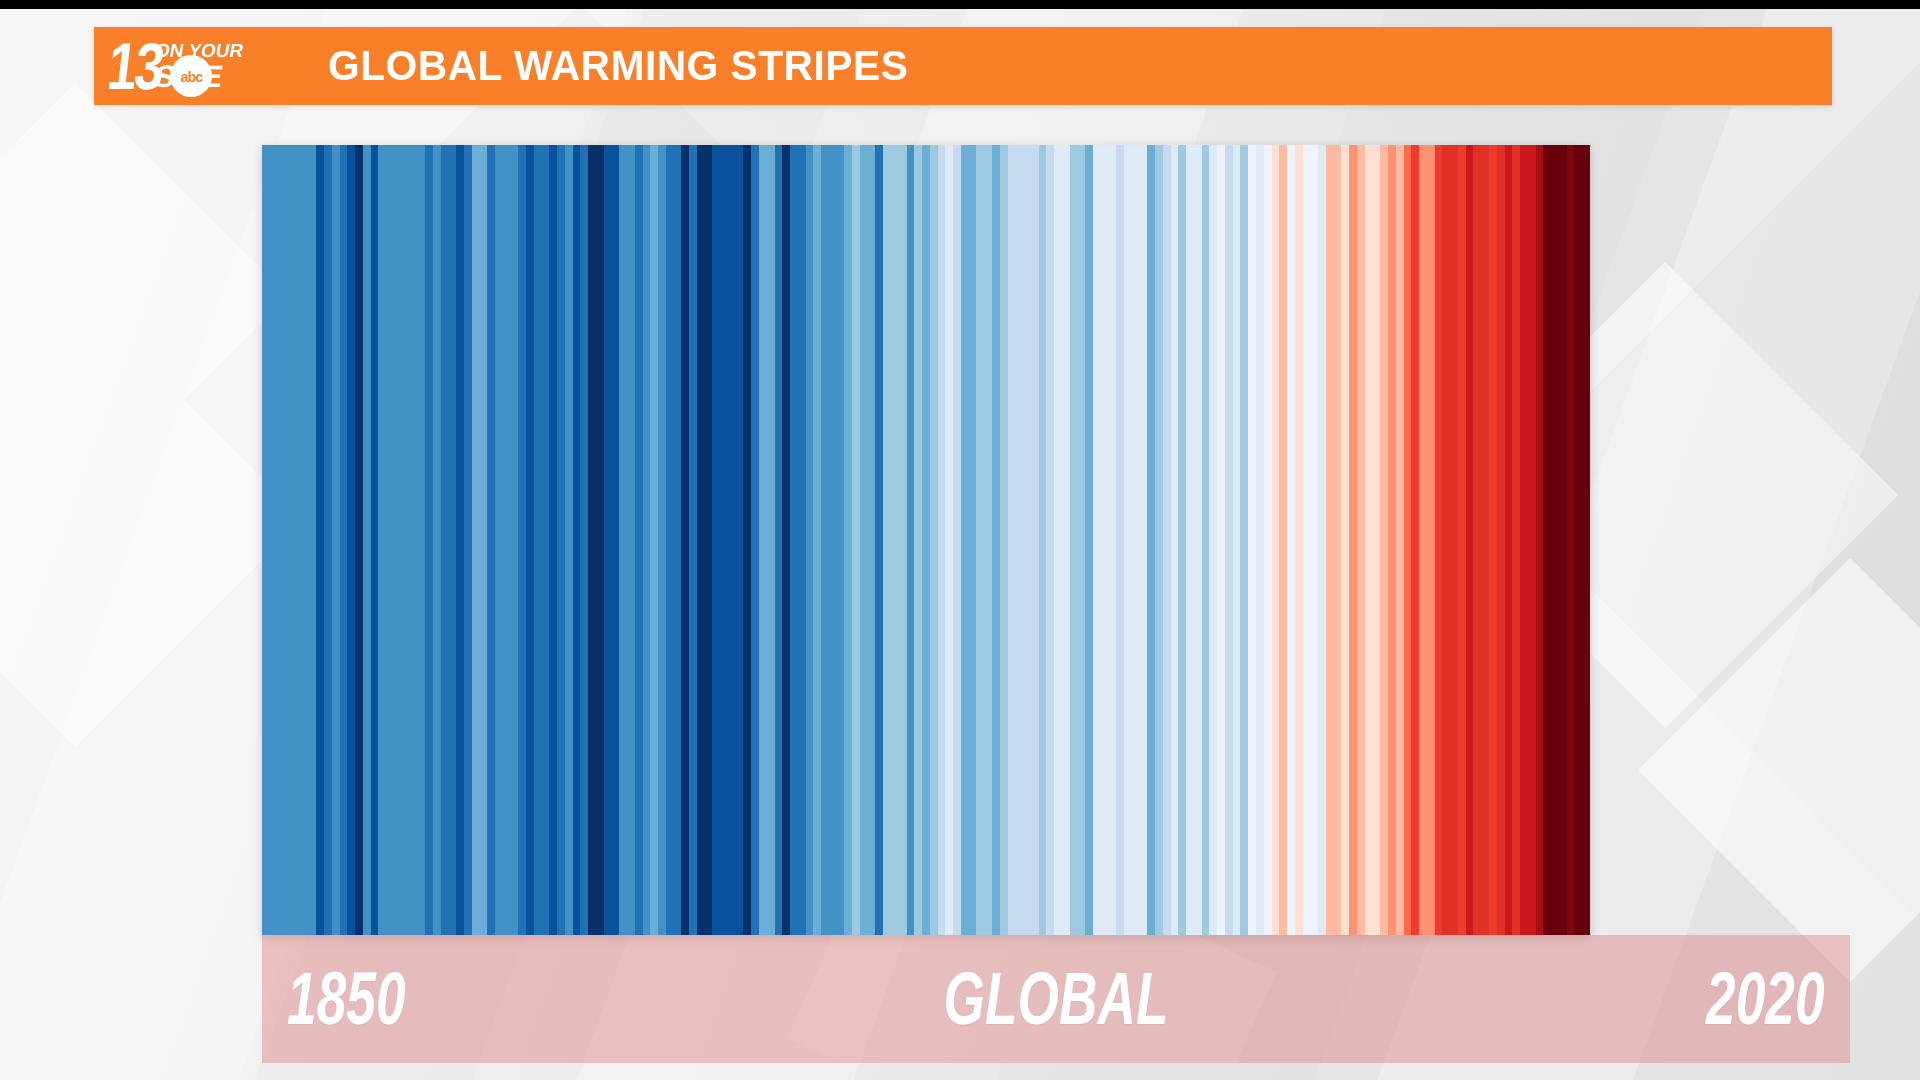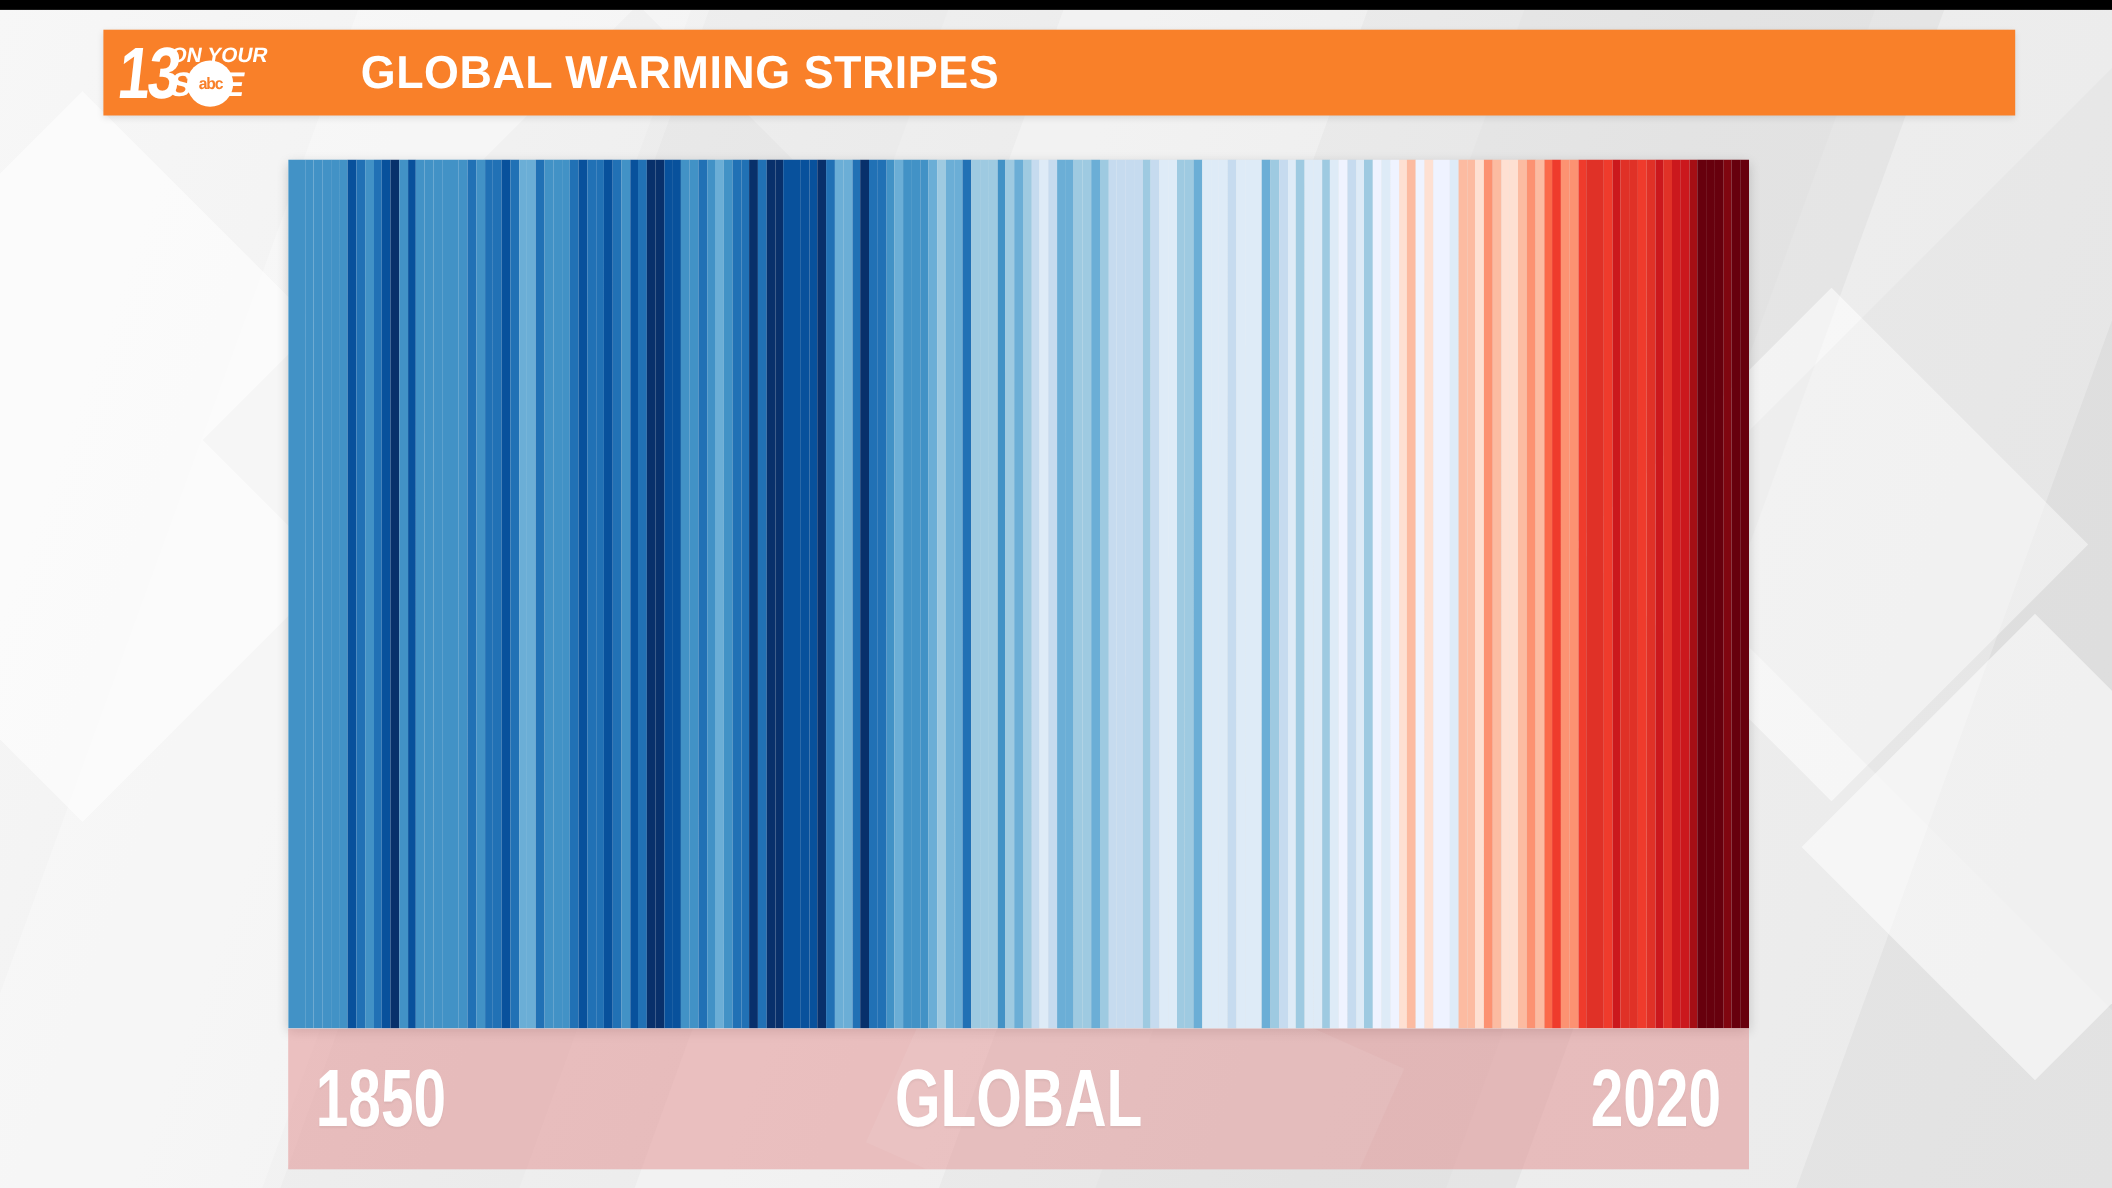--- a/index.html
+++ b/index.html
@@ -168,26 +168,27 @@
   .stripe {
     height: 100%;
     flex: 1 1 0;
   }
 
   
   .label-band {
     position: absolute;
     left: 262px;
     top: 935px;
-    width: 1328px;
+    width: 1588px;
     height: 128px;
     background: rgba(224,129,129,0.45);
     display: flex;
     align-items: center;
     overflow: hidden;
+    font-style: italic;
   }
   .label-band .sheen {
     position: absolute;
     top: -60px;
     left: 560px;
     width: 420px;
     height: 260px;
     transform: rotate(24deg);
     background: rgba(255,255,255,0.07);
     pointer-events: none;

